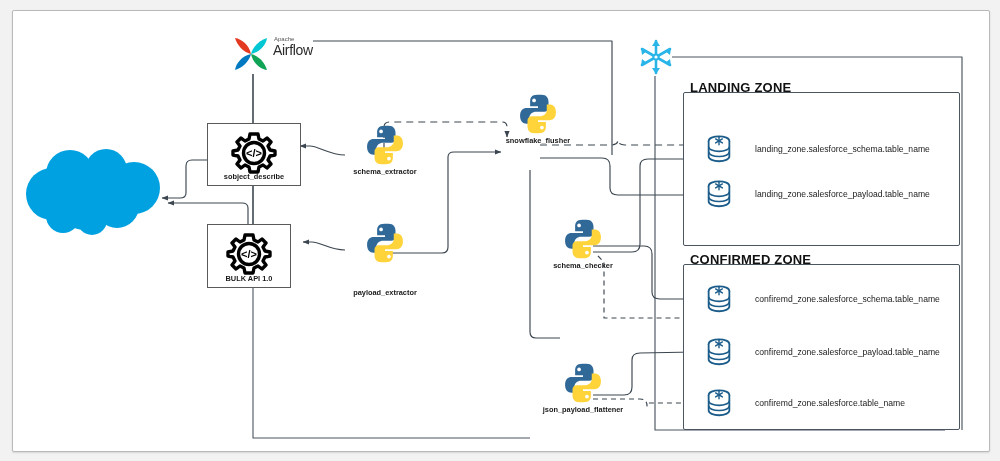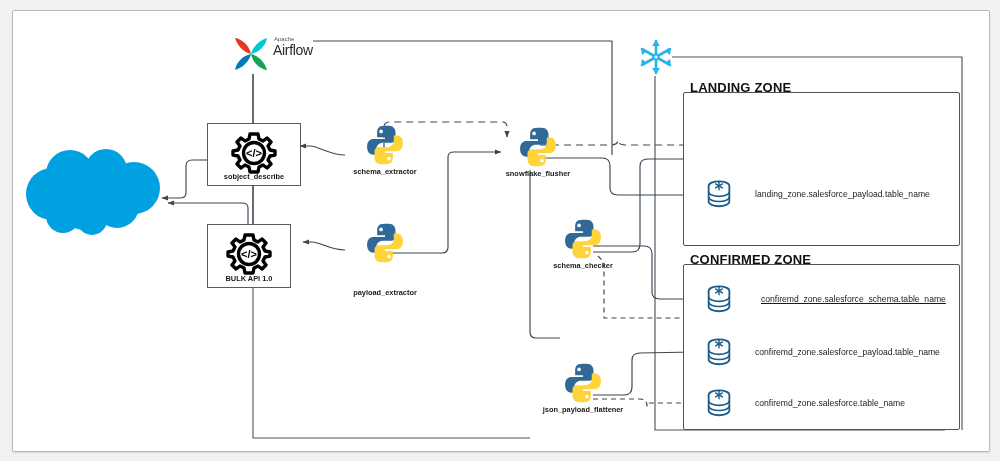--- a/index.html
+++ b/index.html
@@ -186,21 +186,21 @@
   <div class="node" style="left:343px;top:222px;width:84px;height:56px;">
     <svg width="42" height="42" viewBox="0 0 48 48" style="position:absolute;left:21px;top:0;">
       <path d="M23.5,2 C16,2 15,6 15,10 L15,15 L24,15 L24,17 L11,17 C7,17 3.5,19.5 3.5,26 C3.5,32 6.5,35 11,35 L14,35 L14,29 C14,24.5 17.5,21.5 22,21.5 L31,21.5 C34,21.5 36,19.5 36,16.5 L36,10 C36,6 34,2 28,2 Z" fill="#306998"></path>
       <circle cx="19.5" cy="8.5" r="2.1" fill="#fff"></circle>
       <path d="M24.5,46 C32,46 33,42 33,38 L33,33 L24,33 L24,31 L37,31 C41,31 44.5,28.5 44.5,22 C44.5,16 41.5,13 37,13 L34,13 L34,19 C34,23.5 30.5,26.5 26,26.5 L17,26.5 C14,26.5 12,28.5 12,31.5 L12,38 C12,42 14,46 20,46 Z" fill="#ffd43b"></path>
       <circle cx="28.5" cy="39.5" r="2.1" fill="#fff"></circle>
     </svg>
     <div class="node-label" style="top:58px;margin-top:8px;">payload_extractor</div>
   </div>
 
-  <div class="node" style="left:492px;top:126px;width:92px;height:56px;">
+  <div class="node" style="left:492px;top:93px;width:92px;height:56px;">
     <svg width="42" height="42" viewBox="0 0 48 48" style="position:absolute;left:25px;top:0;">
       <path d="M23.5,2 C16,2 15,6 15,10 L15,15 L24,15 L24,17 L11,17 C7,17 3.5,19.5 3.5,26 C3.5,32 6.5,35 11,35 L14,35 L14,29 C14,24.5 17.5,21.5 22,21.5 L31,21.5 C34,21.5 36,19.5 36,16.5 L36,10 C36,6 34,2 28,2 Z" fill="#306998"></path>
       <circle cx="19.5" cy="8.5" r="2.1" fill="#fff"></circle>
       <path d="M24.5,46 C32,46 33,42 33,38 L33,33 L24,33 L24,31 L37,31 C41,31 44.5,28.5 44.5,22 C44.5,16 41.5,13 37,13 L34,13 L34,19 C34,23.5 30.5,26.5 26,26.5 L17,26.5 C14,26.5 12,28.5 12,31.5 L12,38 C12,42 14,46 20,46 Z" fill="#ffd43b"></path>
       <circle cx="28.5" cy="39.5" r="2.1" fill="#fff"></circle>
     </svg>
     <div class="node-label" style="top:43px;">snowflake_flusher</div>
   </div>
 
   <div class="node" style="left:540px;top:218px;width:86px;height:56px;">
@@ -219,20 +219,34 @@
       <circle cx="19.5" cy="8.5" r="2.1" fill="#fff"></circle>
       <path d="M24.5,46 C32,46 33,42 33,38 L33,33 L24,33 L24,31 L37,31 C41,31 44.5,28.5 44.5,22 C44.5,16 41.5,13 37,13 L34,13 L34,19 C34,23.5 30.5,26.5 26,26.5 L17,26.5 C14,26.5 12,28.5 12,31.5 L12,38 C12,42 14,46 20,46 Z" fill="#ffd43b"></path>
       <circle cx="28.5" cy="39.5" r="2.1" fill="#fff"></circle>
     </svg>
     <div class="node-label" style="top:43px;">json_payload_flattener</div>
   </div>
 
   <div class="zone-title" style="left:690px;top:80px;">LANDING ZONE</div>
   <div class="zone-box" style="left:683px;top:92px;width:275px;height:152px;"></div>
 
+  <div class="db-row" style="left:703px;top:133px;">
+    <svg width="32" height="32" viewBox="0 0 34 34">
+      <ellipse cx="17" cy="8.5" rx="11" ry="5" fill="#fff" stroke="#1b5c8a" stroke-width="1.9"></ellipse>
+      <path d="M6,8.5 L6,25 C6,27.8 10.9,30 17,30 C23.1,30 28,27.8 28,25 L28,8.5" fill="#fff" stroke="#1b5c8a" stroke-width="1.9"></path>
+      <path d="M6,14.5 C6,17.3 10.9,19.5 17,19.5 C23.1,19.5 28,17.3 28,14.5" fill="none" stroke="#1b5c8a" stroke-width="1.7"></path>
+      <path d="M6,20 C6,22.8 10.9,25 17,25 C23.1,25 28,22.8 28,20" fill="none" stroke="#1b5c8a" stroke-width="1.7"></path>
+      <g stroke="#1b5c8a" stroke-width="1.5" stroke-linecap="round">
+        <line x1="17" y1="4.5" x2="17" y2="12.5"></line>
+        <line x1="13.4" y1="6.3" x2="20.6" y2="10.6"></line>
+        <line x1="20.6" y1="6.3" x2="13.4" y2="10.6"></line>
+      </g>
+    </svg>
+    <span class="db-label" style="margin-left:20px;">landing_zone.salesforce_schema.table_name</span>
+  </div>
 
   <div class="db-row" style="left:703px;top:178px;">
     <svg width="32" height="32" viewBox="0 0 34 34">
       <ellipse cx="17" cy="8.5" rx="11" ry="5" fill="#fff" stroke="#1b5c8a" stroke-width="1.9"></ellipse>
       <path d="M6,8.5 L6,25 C6,27.8 10.9,30 17,30 C23.1,30 28,27.8 28,25 L28,8.5" fill="#fff" stroke="#1b5c8a" stroke-width="1.9"></path>
       <path d="M6,14.5 C6,17.3 10.9,19.5 17,19.5 C23.1,19.5 28,17.3 28,14.5" fill="none" stroke="#1b5c8a" stroke-width="1.7"></path>
       <path d="M6,20 C6,22.8 10.9,25 17,25 C23.1,25 28,22.8 28,20" fill="none" stroke="#1b5c8a" stroke-width="1.7"></path>
       <g stroke="#1b5c8a" stroke-width="1.5" stroke-linecap="round">
         <line x1="17" y1="4.5" x2="17" y2="12.5"></line>
         <line x1="13.4" y1="6.3" x2="20.6" y2="10.6"></line>
@@ -250,21 +264,21 @@
       <ellipse cx="17" cy="8.5" rx="11" ry="5" fill="#fff" stroke="#1b5c8a" stroke-width="1.9"></ellipse>
       <path d="M6,8.5 L6,25 C6,27.8 10.9,30 17,30 C23.1,30 28,27.8 28,25 L28,8.5" fill="#fff" stroke="#1b5c8a" stroke-width="1.9"></path>
       <path d="M6,14.5 C6,17.3 10.9,19.5 17,19.5 C23.1,19.5 28,17.3 28,14.5" fill="none" stroke="#1b5c8a" stroke-width="1.7"></path>
       <path d="M6,20 C6,22.8 10.9,25 17,25 C23.1,25 28,22.8 28,20" fill="none" stroke="#1b5c8a" stroke-width="1.7"></path>
       <g stroke="#1b5c8a" stroke-width="1.5" stroke-linecap="round">
         <line x1="17" y1="4.5" x2="17" y2="12.5"></line>
         <line x1="13.4" y1="6.3" x2="20.6" y2="10.6"></line>
         <line x1="20.6" y1="6.3" x2="13.4" y2="10.6"></line>
       </g>
     </svg>
-    <span class="db-label" style="margin-left:26px;text-decoration:underline;">confiremd_zone.salesforce_schema.table_name</span>
+    <span class="db-label" style="margin-left:20px;">confiremd_zone.salesforce_schema.table_name</span>
   </div>
 
   <div class="db-row" style="left:703px;top:336px;">
     <svg width="32" height="32" viewBox="0 0 34 34">
       <ellipse cx="17" cy="8.5" rx="11" ry="5" fill="#fff" stroke="#1b5c8a" stroke-width="1.9"></ellipse>
       <path d="M6,8.5 L6,25 C6,27.8 10.9,30 17,30 C23.1,30 28,27.8 28,25 L28,8.5" fill="#fff" stroke="#1b5c8a" stroke-width="1.9"></path>
       <path d="M6,14.5 C6,17.3 10.9,19.5 17,19.5 C23.1,19.5 28,17.3 28,14.5" fill="none" stroke="#1b5c8a" stroke-width="1.7"></path>
       <path d="M6,20 C6,22.8 10.9,25 17,25 C23.1,25 28,22.8 28,20" fill="none" stroke="#1b5c8a" stroke-width="1.7"></path>
       <g stroke="#1b5c8a" stroke-width="1.5" stroke-linecap="round">
         <line x1="17" y1="4.5" x2="17" y2="12.5"></line>

